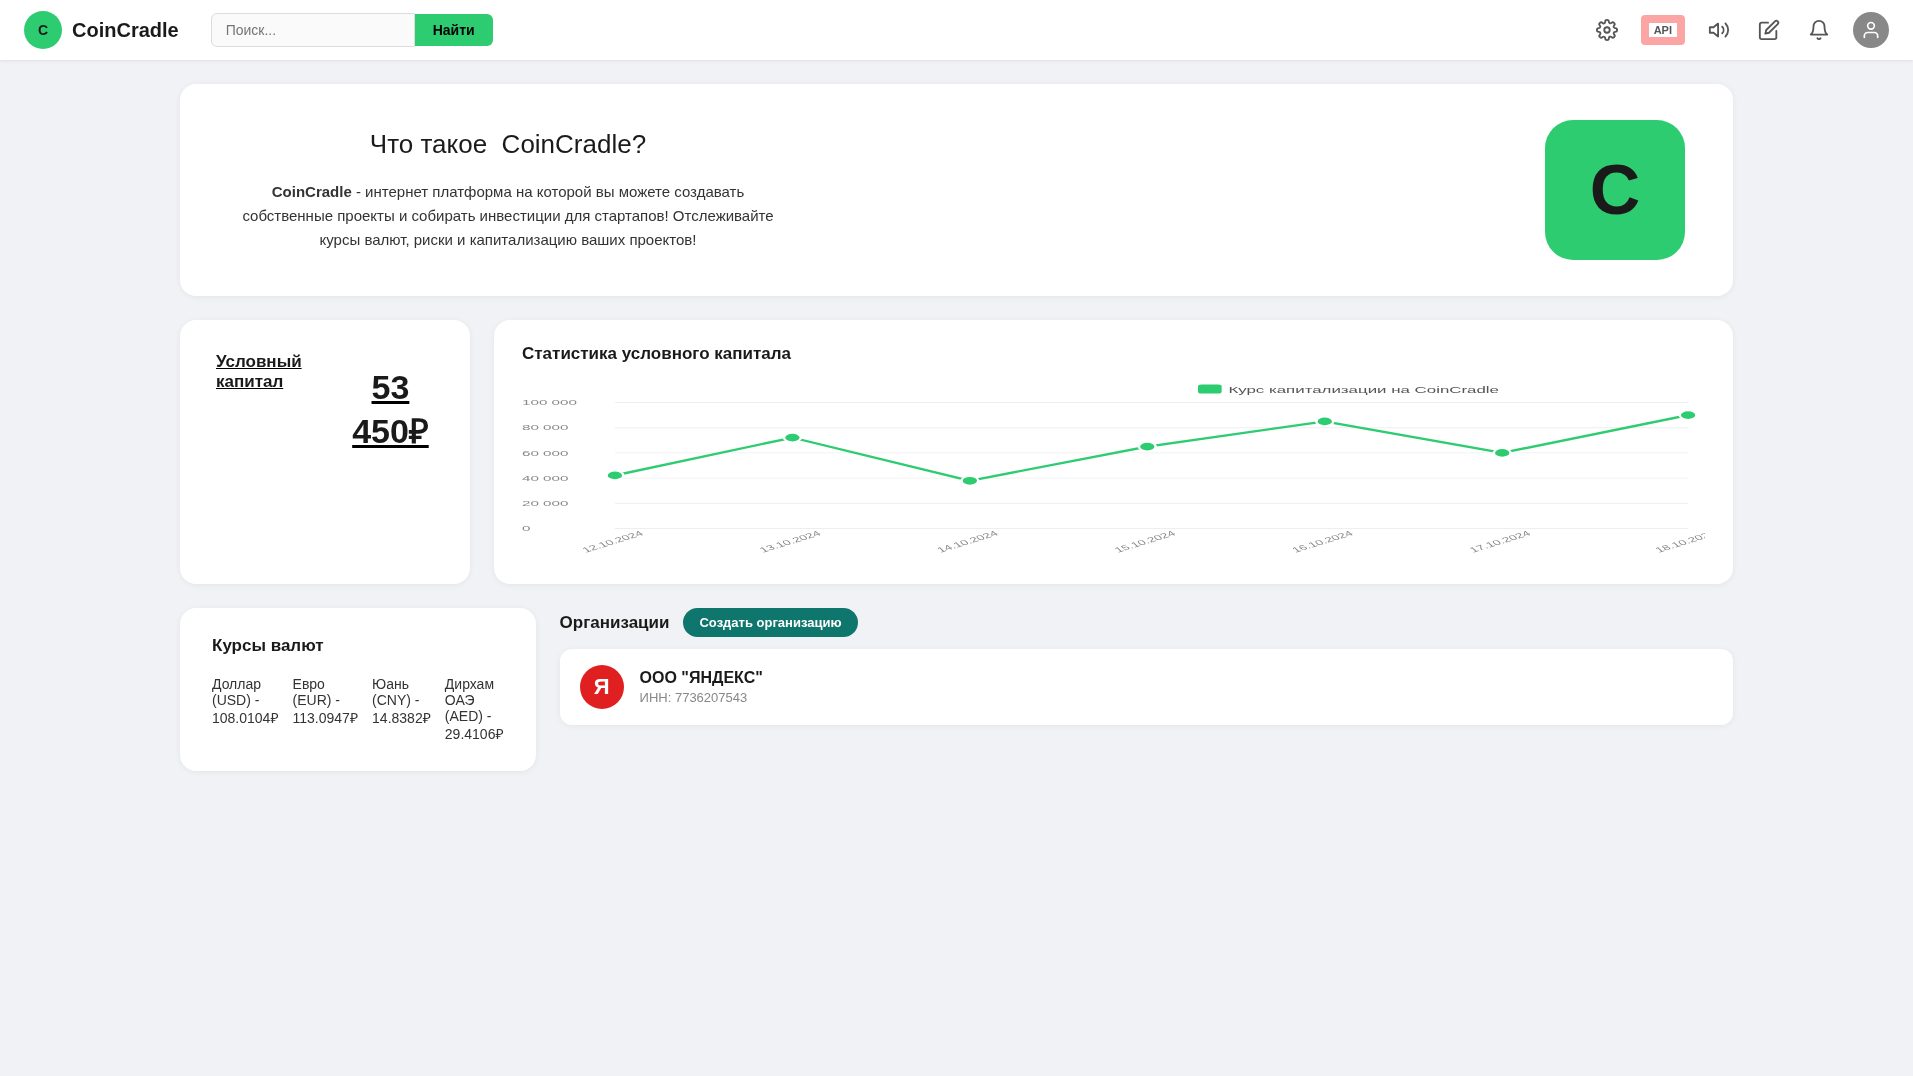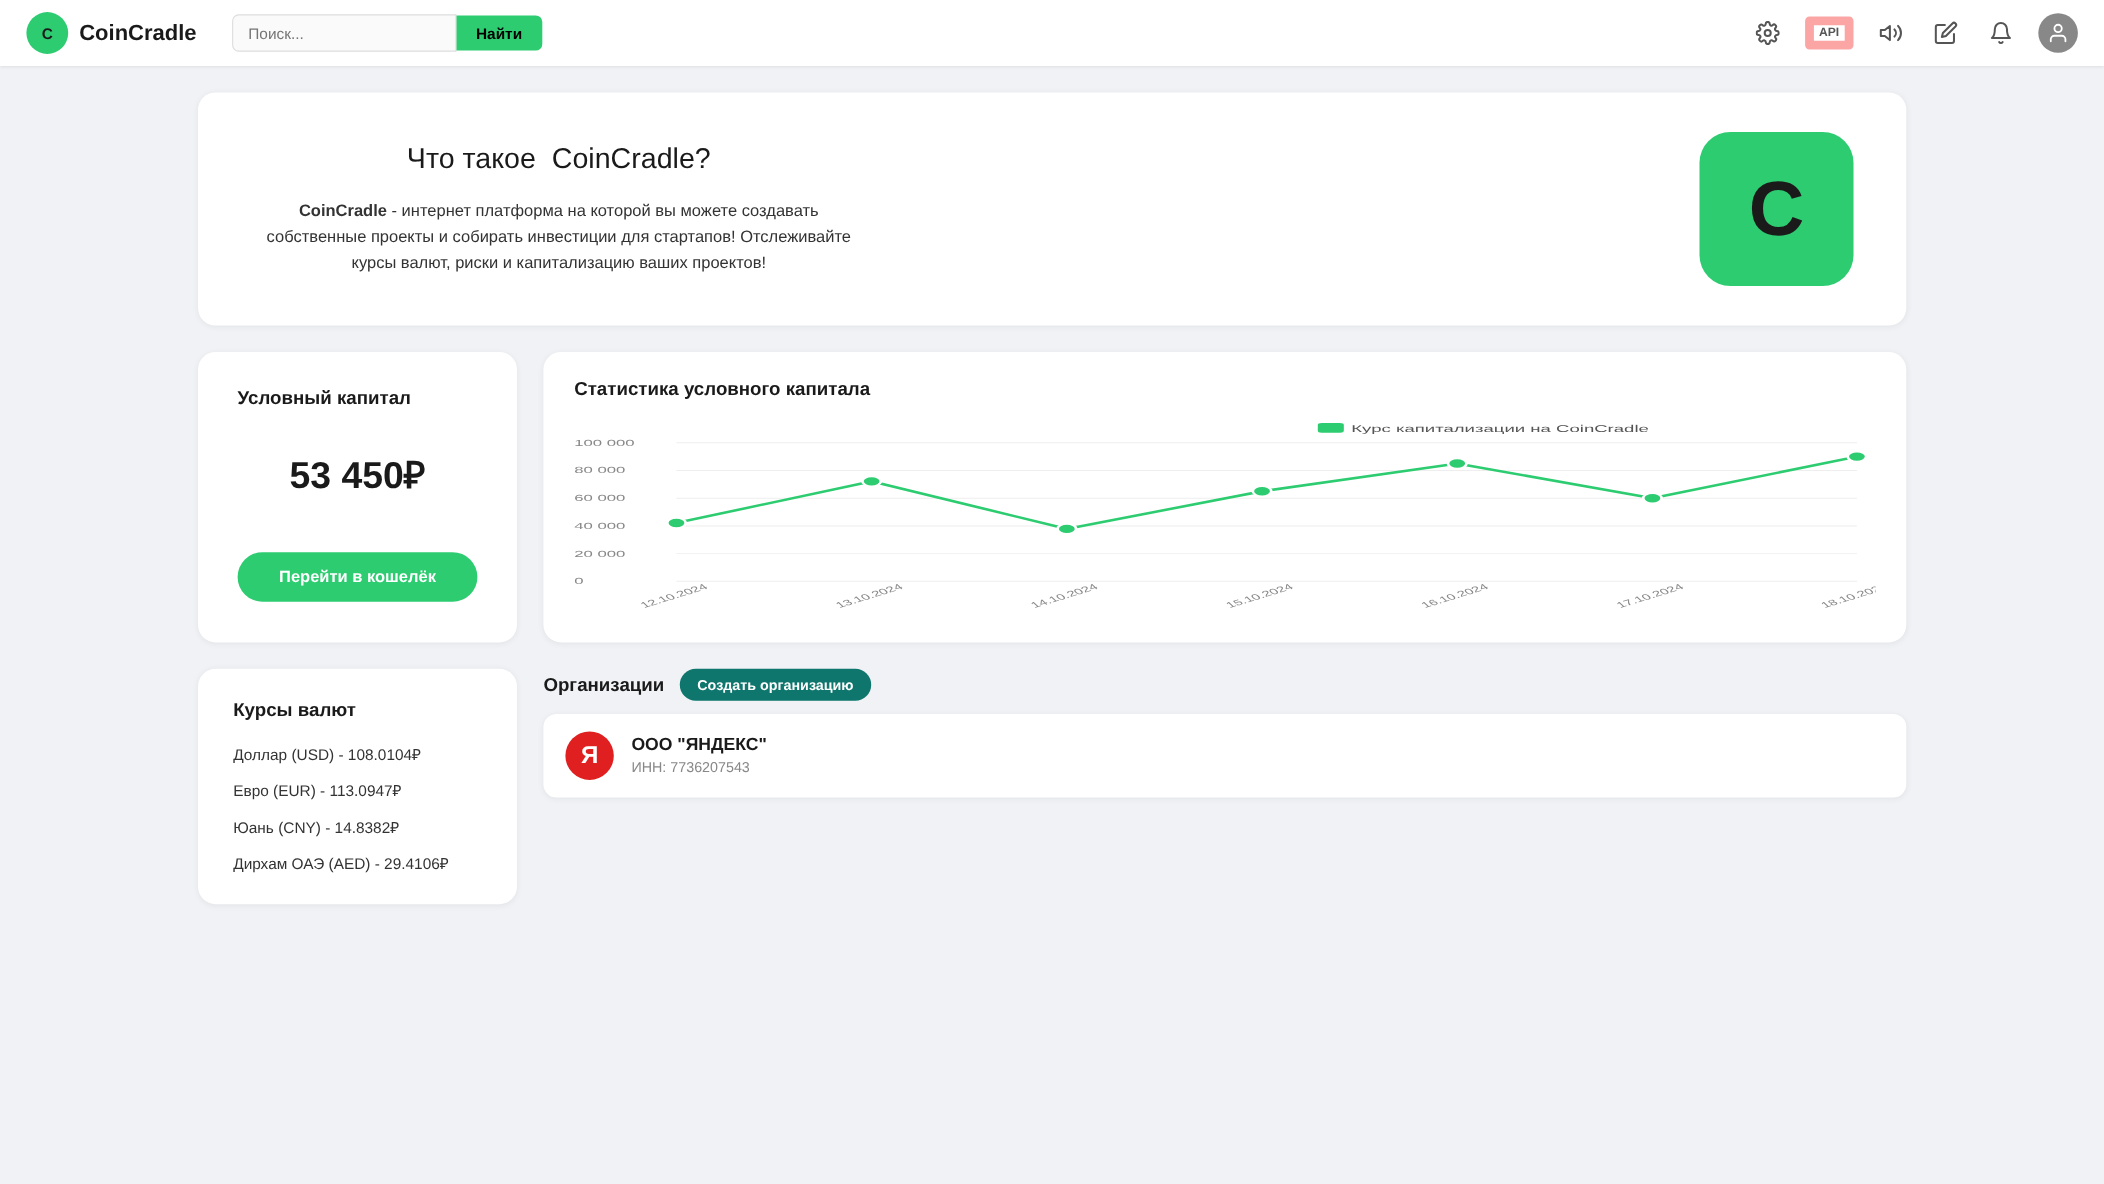--- a/index.html
+++ b/index.html
@@ -169,22 +169,23 @@
     }
 
     
     .capital-card {
       background: #fff;
       border-radius: 16px;
       padding: 32px 36px;
       flex: 0 0 290px;
       box-shadow: 0 1px 6px rgba(0,0,0,0.06);
       display: flex;
-      flex-direction: column;
+      flex-direction: row;
       gap: 20px;
+      text-decoration: underline;
     }
     .capital-title {
       font-size: 17px;
       font-weight: 600;
       color: #1a1a1a;
     }
     .capital-amount {
       font-size: 34px;
       font-weight: 900;
       color: #1a1a1a;
@@ -240,21 +241,21 @@
     }
     .currency-title {
       font-size: 17px;
       font-weight: 600;
       color: #1a1a1a;
       margin-bottom: 20px;
     }
     .currency-list {
       list-style: none;
       display: flex;
-      flex-direction: column;
+      flex-direction: row;
       gap: 14px;
     }
     .currency-item {
       font-size: 14px;
       color: #333;
     }
 
     
     .orgs-card {
       background: transparent;
@@ -384,21 +385,20 @@
     <div class="intro-logo">
       <span class="intro-logo-letter">C</span>
     </div>
   </div>
 
   <div class="middle-row">
 
     <div class="capital-card">
       <span class="capital-title">Условный капитал</span>
       <div class="capital-amount">53 450₽</div>
-      <button class="wallet-button">Перейти в кошелёк</button>
     </div>
 
     <div class="chart-card">
       <div class="chart-title">Статистика условного капитала</div>
       <div class="chart-area">
         <svg width="100%" height="100%" viewBox="0 0 700 200" preserveAspectRatio="none">
 
           <rect x="400" y="5" width="14" height="10" fill="#2ecc71" rx="2"></rect>
           <text x="418" y="14" font-size="10" fill="#555">Курс капитализации на CoinCradle</text>
 

